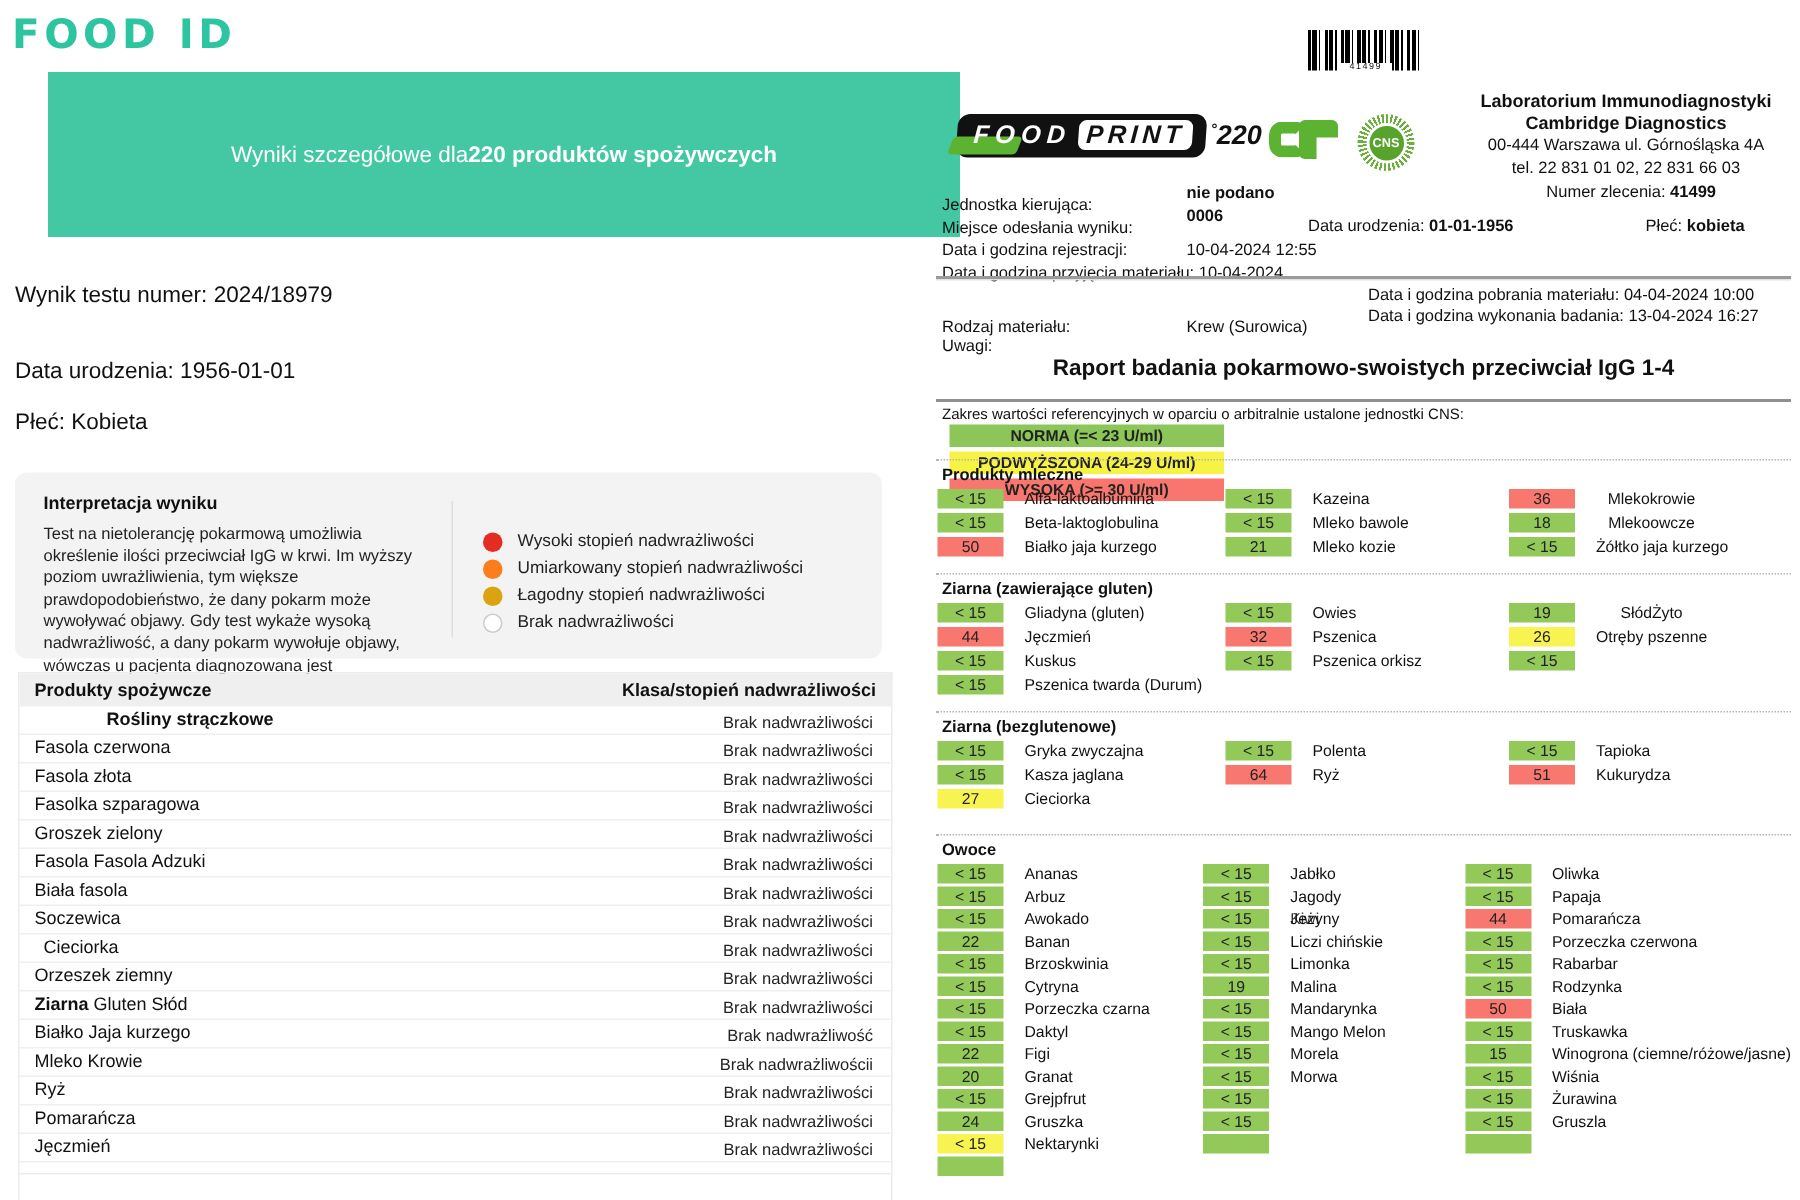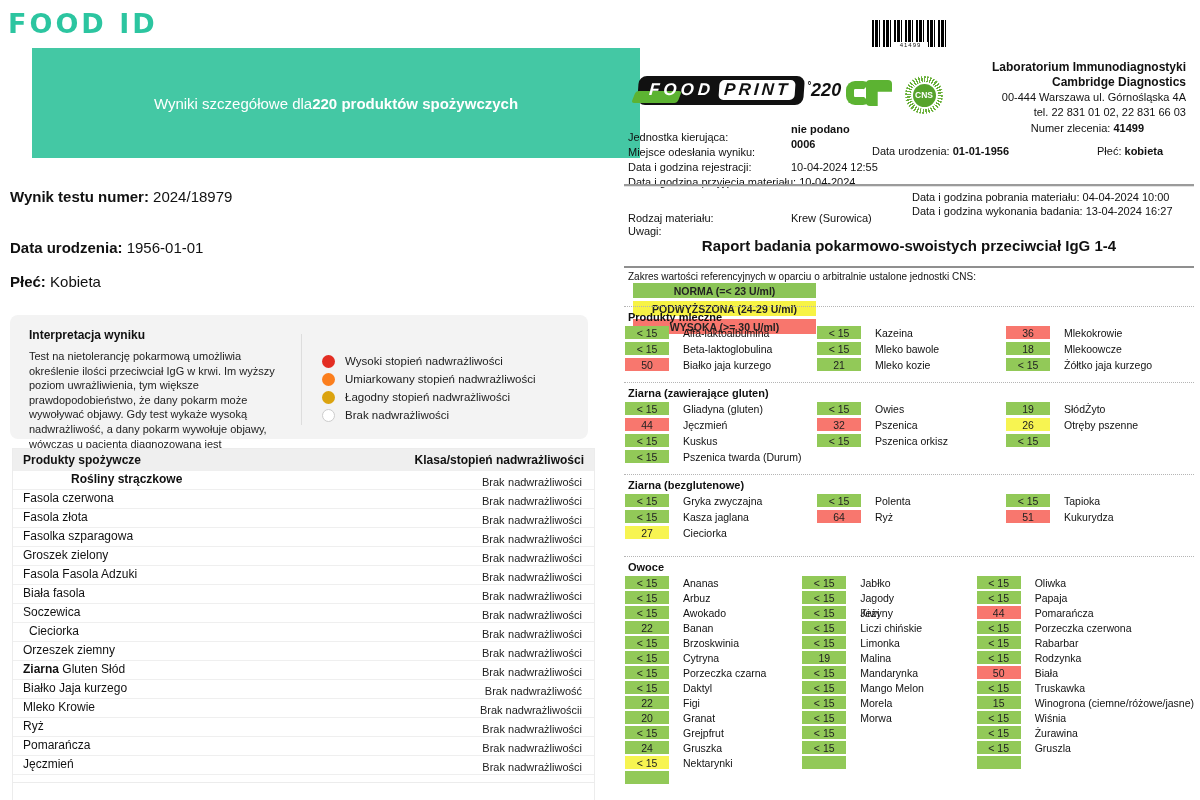--- a/index.html
+++ b/index.html
@@ -9,21 +9,21 @@
   
   .left-panel { position:absolute; left:0; top:0; width:608px; height:800px; }
   .brand-logo { position:absolute; left:8px; top:8px; font-size:27px; font-weight:800;
                 letter-spacing:3px; color:#2cc5a0; font-family:"DejaVu Sans", sans-serif; }
   .banner { position:absolute; left:0; top:48px; width:608px; height:110px; background:#44c8a4;
             display:flex; align-items:center; justify-content:center; color:#fff; font-size:15px;margin-left:32px; }
   .banner b { font-weight:bold; }
   .summary { position:absolute; left:10px; top:188px; font-size:15px; }
   .summary .sline { margin-bottom:17px; }
   .summary .sline:first-child { margin-bottom:34px; }
-  .summary b { font-weight:bold; }
+  .summary b { font-weight:normal; }
 
   .interp-card { position:absolute; left:10px; top:315px; width:578px; height:124px;
                  background:#f3f3f3; border-radius:8px; display:flex; padding:13px 14px 0 19px; }
   .interp-left { width:258px; }
   .interp-title { font-size:12px; font-weight:bold; margin-bottom:7px; }
   .interp-body { font-size:11px; line-height:14.6px; color:#222; }
   .interp-divider { border-left:1px solid #ddd; margin:6px 0 14px 14px; }
   .legend { padding:24px 0 0 20px; }
   .leg-row { display:flex; align-items:center; height:18px; }
   .leg-dot { width:13px; height:13px; border-radius:50%; flex:none; margin-right:10px; }
@@ -64,21 +64,21 @@
           border-radius:9px; }
   .cd-b { width:26px; height:26px; background:#5cb332; margin-left:-6px; border-radius:4px;
           clip-path:polygon(12% 0,100% 0,100% 100%,0 100%,0 55%,55% 55%,55% 0); transform:rotate(180deg); }
   .cns-seal { position:absolute; left:281px; top:76px; width:38px; height:38px; border-radius:50%;
               background:repeating-conic-gradient(#6ab03a 0 5deg,#fff 5deg 10deg);
               display:flex; align-items:center; justify-content:center; }
   .cns-inner { width:27px; height:27px; border-radius:50%; background:#57a32c; border:2px solid #fff;
                color:#fff; font-size:8.5px; font-weight:bold; display:flex; align-items:center;
                justify-content:center; }
 
-  .lab-block { position:absolute; left:358px; top:60px; width:204px; text-align:right; line-height:15px; }
+  .lab-block { position:absolute; left:358px; top:60px; width:204px; text-align:center; line-height:15px; }
   .lab-block .b { font-weight:bold; font-size:12px; }
 
   .order-line { position:absolute; right:50px; top:122px; }
   .order-line b { font-weight:bold; }
 
   .meta { position:absolute; left:4px; top:130px; line-height:15px; }
   .meta-row .ml { display:inline-block; width:163px; }
   .meta-row.inline .ml { width:auto; margin-right:3px; }
   .meta-row .mv { display:inline-block; }
   .meta-row .mv.raise { transform:translateY(-8px); font-weight:bold; }
@@ -111,21 +111,21 @@
   .cols { display:flex; padding-left:1px; }
   .col { width:192px; }
   .col + .col { width:189px; }
   .col + .col + .col { width:auto; flex:1; }
   .srow { display:flex; align-items:center; margin-bottom:3px; }
   .section.tight .srow { margin-bottom:2px; }
   .badge { width:44px; height:13px; flex:none; display:flex; align-items:center; justify-content:center;
            font-size:10.5px; color:#222; }
   .c-g { background:#92c958; } .c-y { background:#f7f451; } .c-r { background:#f8776e; }
   .lbl { font-size:10.5px; margin-left:14px; position:relative; white-space:nowrap; color:#111; }
-  .lbl.just { display:flex; justify-content:flex-start; width:74px; }
+  .lbl.just { display:flex; justify-content:center; width:74px; }
   .ov { position:absolute; left:0; top:0; opacity:.85; }
 </style>
 </head>
 <body>
 
 <div class="left-panel">
   <div class="brand-logo">FOOD ID</div>
 
   <div class="banner">
     <span><span>Wyniki szczegółowe dla</span><b>220 produktów spożywczych</b></span>

